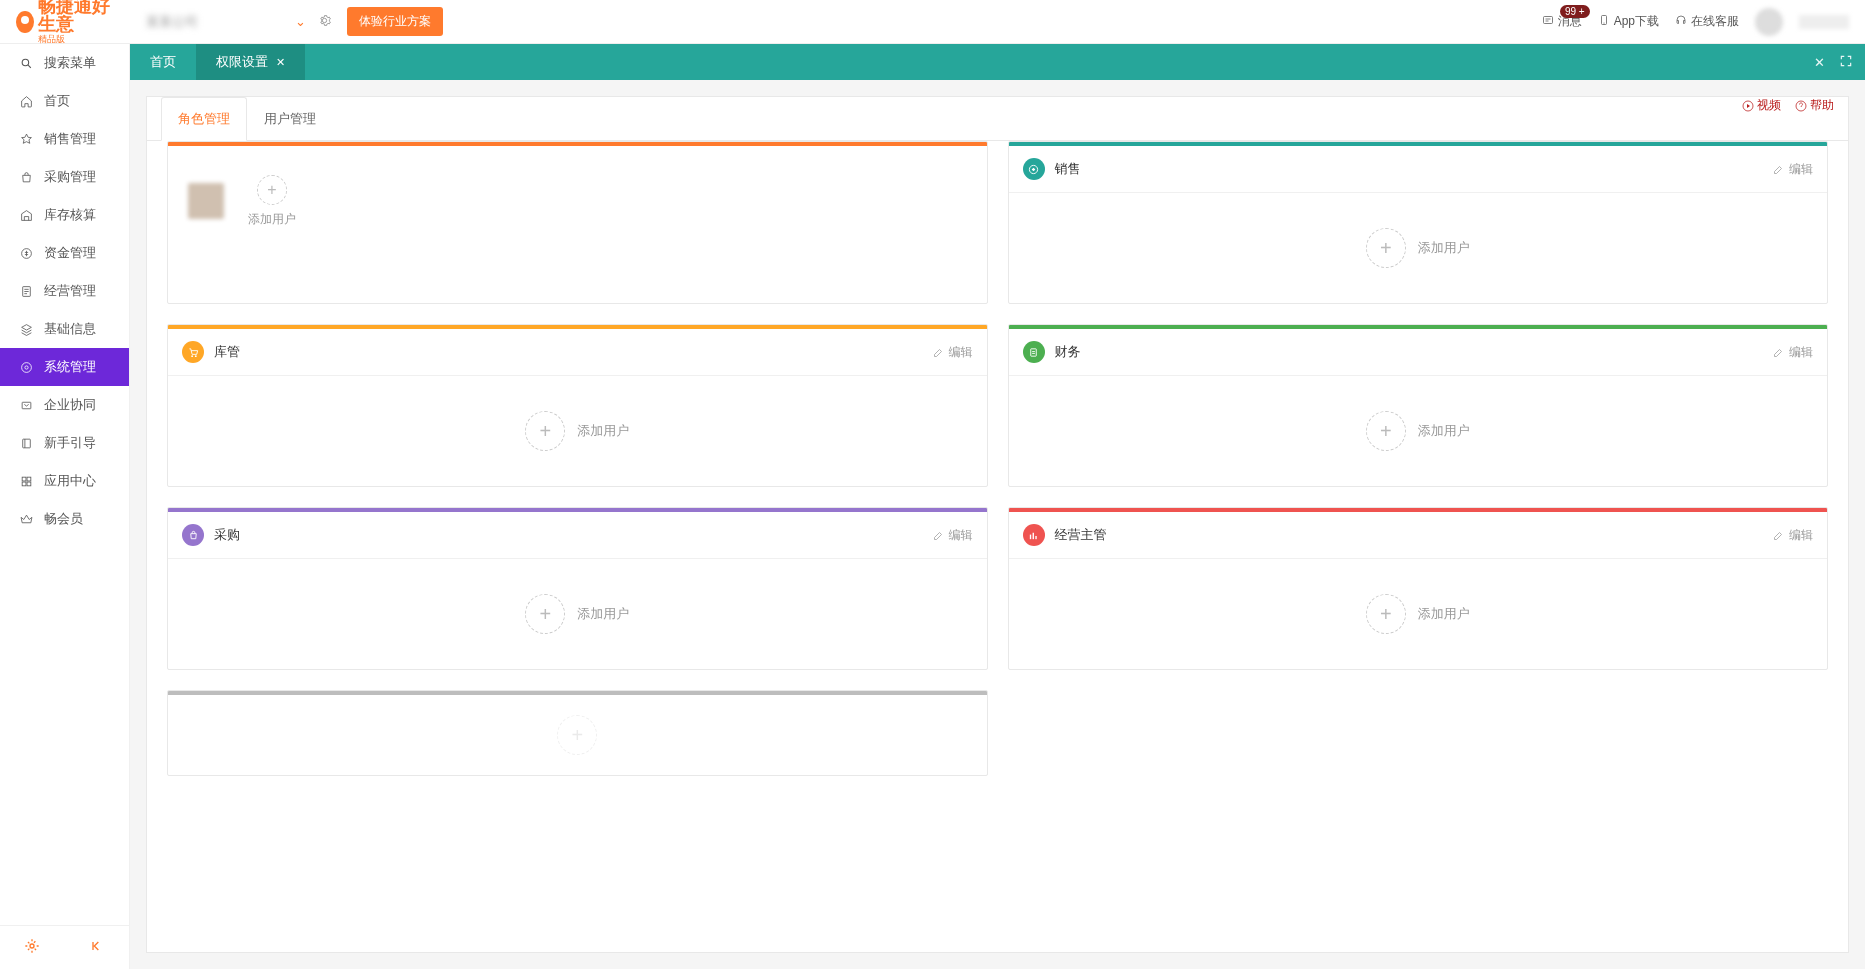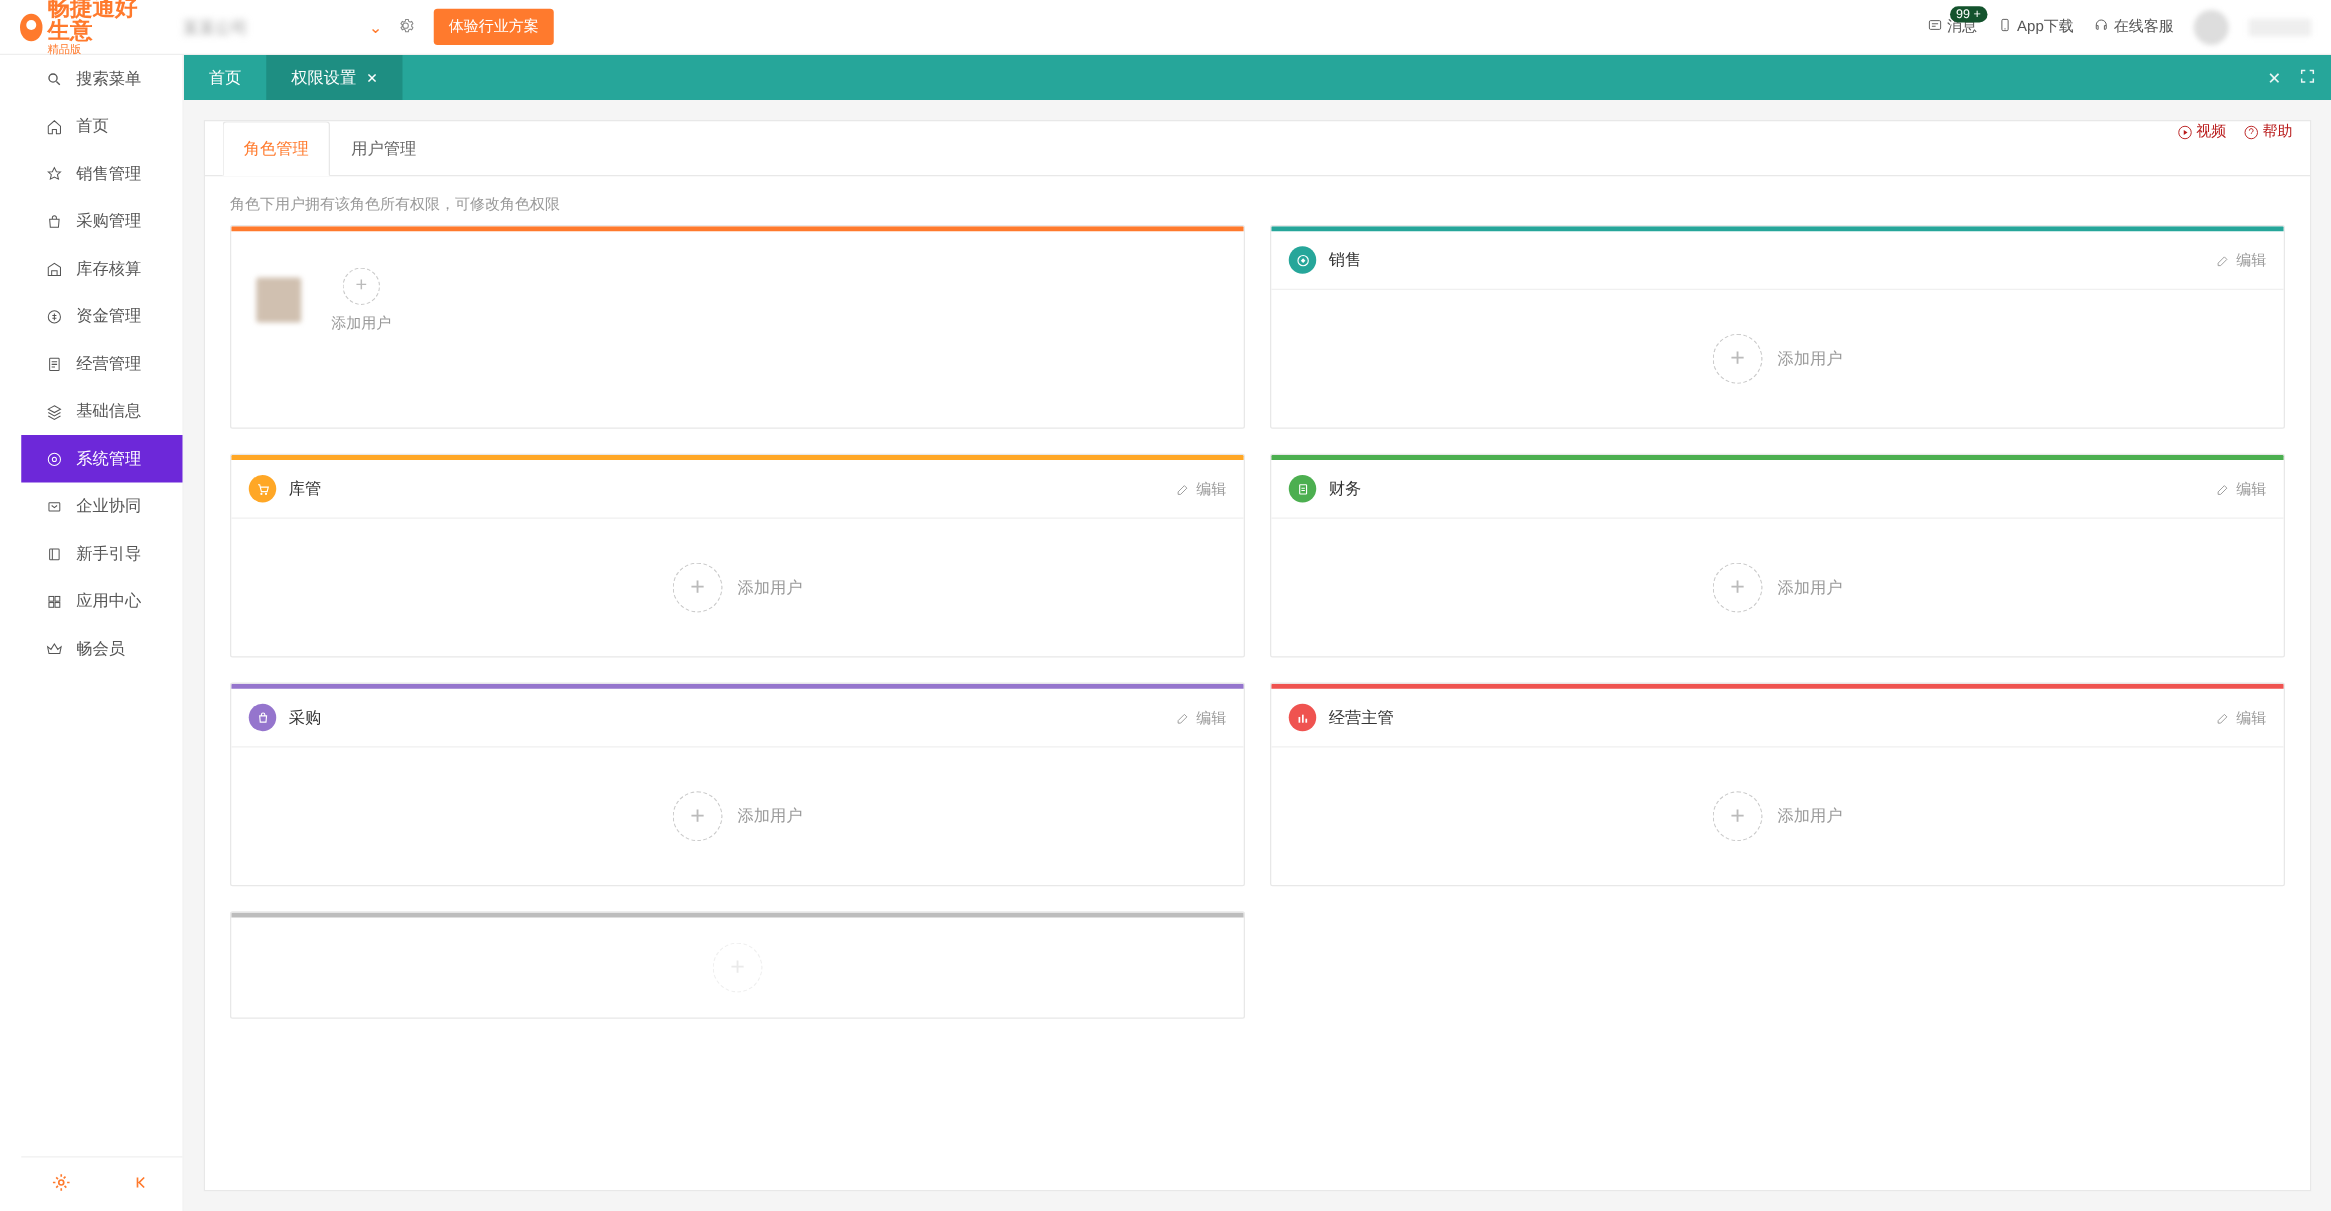--- a/index.html
+++ b/index.html
@@ -12,25 +12,25 @@
 .logo-icon::after { content: ''; position: absolute; width: 8px; height: 8px; background: #fff; border-radius: 50%; top: 5px; left: 5px; }
 .logo-text { color: #ff7a2d; font-size: 18px; font-weight: bold; line-height: 1; }
 .logo-sub { color: #ff7a2d; font-size: 9px; }
 .company-select { display: flex; align-items: center; margin-left: 20px; color: #999; cursor: pointer; width: 160px; }
 .company-blur { filter: blur(3px); }
 .chevron-down { margin-left: auto; color: #ff7a2d; }
 .gear-btn { margin-left: 12px; color: #888; cursor: pointer; }
 .experience-btn { margin-left: 16px; background: #ff7a2d; color: #fff; padding: 6px 12px; border-radius: 3px; cursor: pointer; font-size: 12px; }
 .header-right { margin-left: auto; display: flex; align-items: center; gap: 16px; }
 .header-right-item { display: flex; align-items: center; gap: 4px; color: #555; cursor: pointer; font-size: 12px; position: relative; }
-.badge { position: absolute; top: -8px; right: -8px; background: #14532d; color: #fff; font-size: 10px; padding: 1px 5px; border-radius: 8px; }
+.badge { position: absolute; top: -8px; right: -8px; background: #7f1d1d; color: #fff; font-size: 10px; padding: 1px 5px; border-radius: 8px; }
 .avatar { width: 28px; height: 28px; background: #ddd; border-radius: 50%; filter: blur(2px); }
 
 
-.layout { display: flex; height: calc(100vh - 44px); padding-left: 17px; }
+.layout { display: flex; height: calc(100vh - 44px); }
 
 
 .sidebar { width: 130px; background: #fff; display: flex; flex-direction: column; border-right: 1px solid #f0f0f0; position: relative; }
 .sidebar-item { display: flex; align-items: center; padding: 10px 18px; color: #555; cursor: pointer; gap: 10px; font-size: 13px; }
 .sidebar-item.active { background: #6d28d9; color: #fff; }
 .sidebar-icon { width: 16px; height: 16px; display: flex; align-items: center; justify-content: center; }
 .sidebar-footer { margin-top: auto; display: flex; justify-content: space-around; padding: 12px 0; border-top: 1px solid #f0f0f0; }
 .sidebar-footer span { color: #ff7a2d; cursor: pointer; }
 
 
@@ -279,21 +279,20 @@
           <span>
               <svg viewBox="0 0 24 24" style="width:12px;height:12px">
                 <circle cx="12" cy="12" r="10" fill="none" stroke="currentColor" stroke-width="1.5"></circle>
                 <path d="M9 9a3 3 0 115 2c-1 1-2 1.5-2 3m0 3h.01" stroke="currentColor" stroke-width="1.5" fill="none"></path>
               </svg>
               <span>帮助</span>
             </span>
         </div>
       </div>
 
-      <div class="description">角色下用户拥有该角色所有权限，可修改角色权限</div>
 
       <div class="cards-grid">
 
         <div class="role-card">
           <div class="color-bar" style="background:#ff7a2d"></div>
           <div class="role-card-body left-align">
             <div class="user-item">
               <div class="user-avatar"></div>
             </div>
             <div class="add-user-block vertical">

